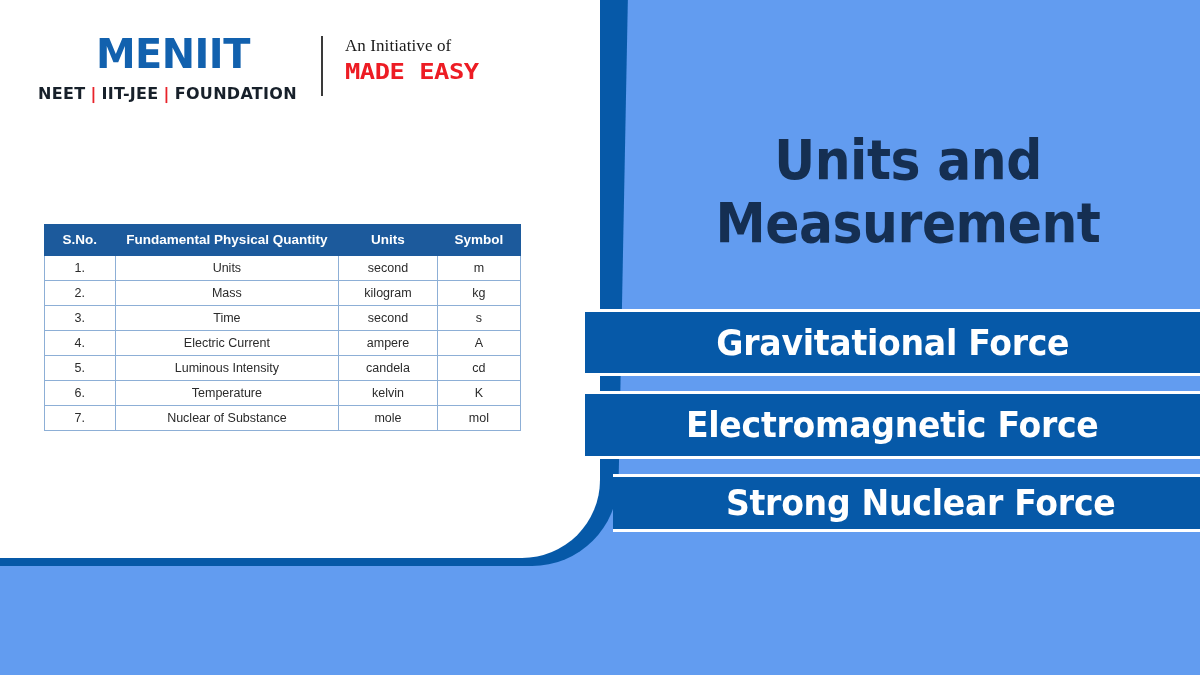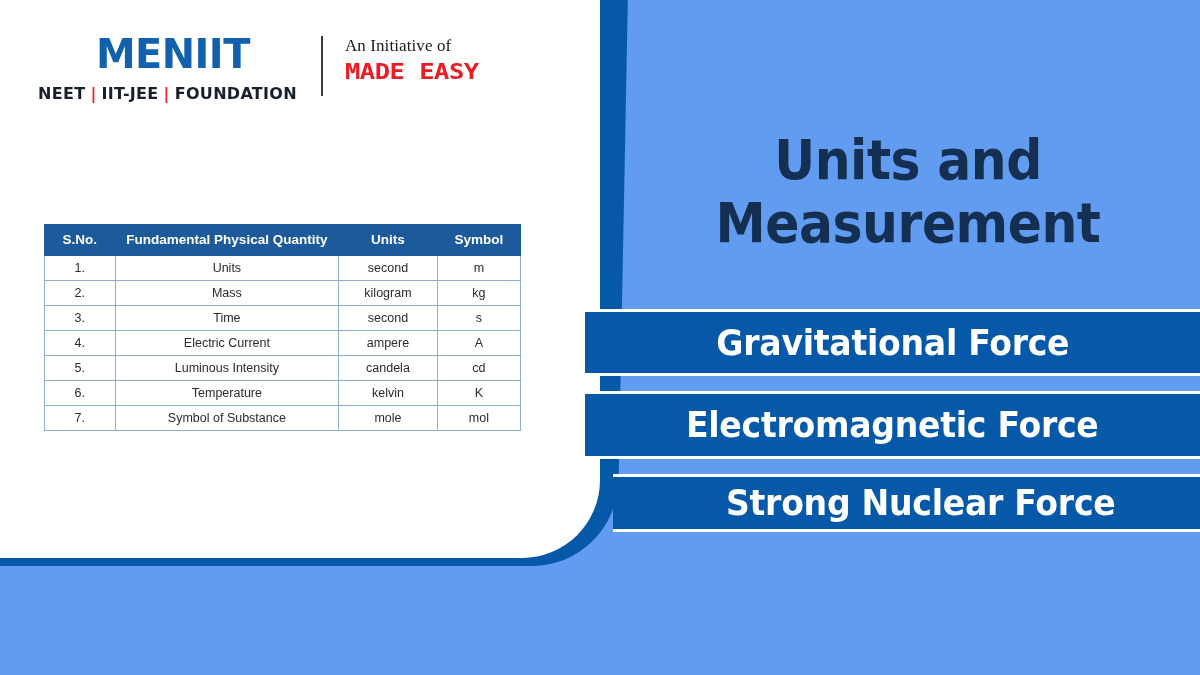--- a/index.html
+++ b/index.html
@@ -211,21 +211,21 @@
             <td>cd</td>
           </tr>
           <tr>
             <td>6.</td>
             <td>Temperature</td>
             <td>kelvin</td>
             <td>K</td>
           </tr>
           <tr>
             <td>7.</td>
-            <td>Symbol of Substance</td>
+            <td>Nuclear of Substance</td>
             <td>mole</td>
             <td>mol</td>
           </tr>
         </tbody>
     </table>
   </div>
 
   <div class="title-block">
     <span class="l1">Units and</span>
     <span class="l2">Measurement</span>

